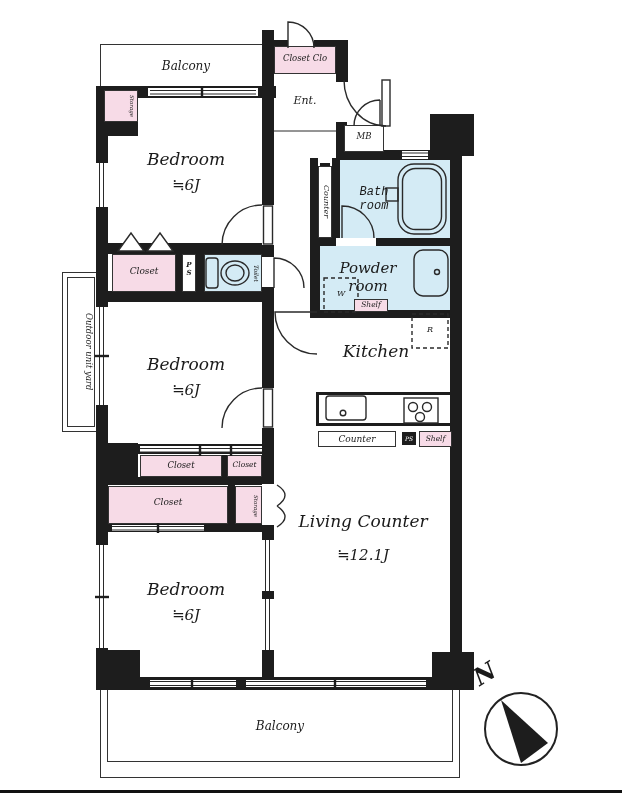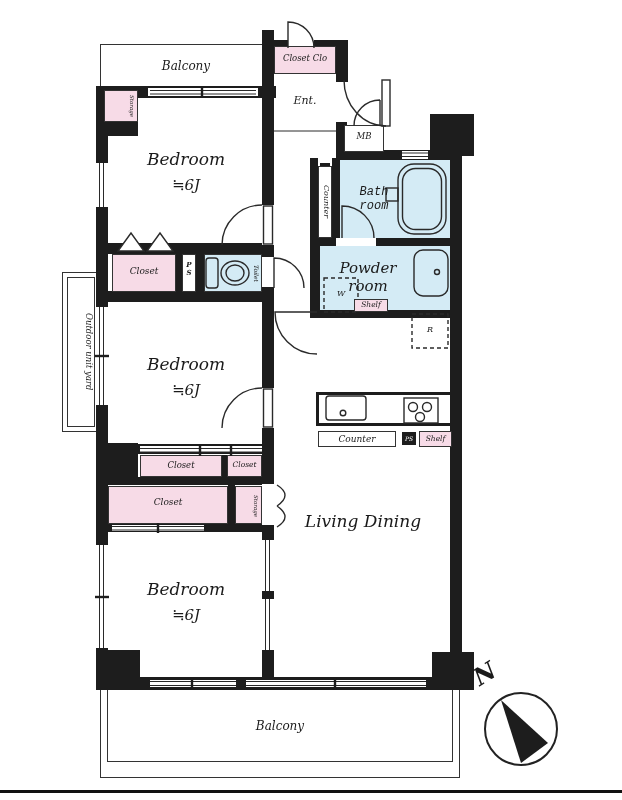--- a/index.html
+++ b/index.html
@@ -192,33 +192,35 @@
   <div class="lb" style="left:418px;top:325px;width:24px;font-size:8px;">R</div>
   <div class="lb v" style="left:248px;top:257px;width:12px;height:32px;font-size:6px;">Toilet</div>
   <div class="lb wrap" style="left:185px;top:261px;width:8px;font-size:7px;white-space:normal;">P S</div>
   <div class="lb v" style="left:107px;top:91px;width:28px;height:30px;font-size:5.5px;">Storage</div>
   <div class="lb" style="left:112px;top:266px;width:64px;font-size:9px;">Closet</div>
   <div class="lb" style="left:113px;top:149px;width:146px;font-size:17px;">Bedroom</div>
   <div class="lb" style="left:113px;top:177px;width:146px;font-size:15px;">≒6J</div>
   <div class="lb v" style="left:68px;top:280px;width:26px;height:144px;font-size:8.5px;">Outdoor unit yard</div>
   <div class="lb" style="left:113px;top:354px;width:146px;font-size:17px;">Bedroom</div>
   <div class="lb" style="left:113px;top:382px;width:146px;font-size:15px;">≒6J</div>
+  <div class="lb" style="left:312px;top:341px;width:128px;font-size:17px;">Kitchen</div>
   <div class="lb" style="left:140px;top:460px;width:82px;font-size:8.5px;">Closet</div>
   <div class="lb" style="left:227px;top:461px;width:35px;font-size:7.5px;">Closet</div>
   <div class="lb" style="left:108px;top:497px;width:120px;font-size:9px;">Closet</div>
   <div class="lb v" style="left:238px;top:489px;width:21px;height:33px;font-size:5.5px;">Storage</div>
   <div class="box cent" style="left:318px;top:431px;width:78px;height:16px;">
     <span class="lb" style="position:static;font-size:9px;">Counter</span>
   </div>
   <div class="box cent" style="left:402px;top:432px;width:14px;height:13px;background:var(--wall,#1d1d1d);border:none;">
     <span class="lb" style="position:static;font-size:6px;color:#fff;">PS</span>
   </div>
   <div class="box pink cent" style="left:419px;top:431px;width:33px;height:16px;">
     <span class="lb" style="position:static;font-size:7.5px;">Shelf</span>
   </div>
-  <div class="lb" style="left:277px;top:511px;width:172px;font-size:17px;">Living Dining</div>
+  <div class="lb" style="left:277px;top:511px;width:172px;font-size:17px;">Living Counter</div>
+  <div class="lb" style="left:277px;top:547px;width:172px;font-size:15px;">≒12.1J</div>
   <div class="lb" style="left:113px;top:579px;width:146px;font-size:17px;">Bedroom</div>
   <div class="lb" style="left:113px;top:607px;width:146px;font-size:15px;">≒6J</div>
   <div class="lb" style="left:180px;top:719px;width:200px;font-size:12px;">Balcony</div>
   <div class="lb nlabel" style="left:468px;top:660px;width:34px;font-size:24px;">N</div>
 
   <div class="bline" style="left:0;top:790px;width:622px;height:3px;"></div>
 </div>
 
 </body></html>

